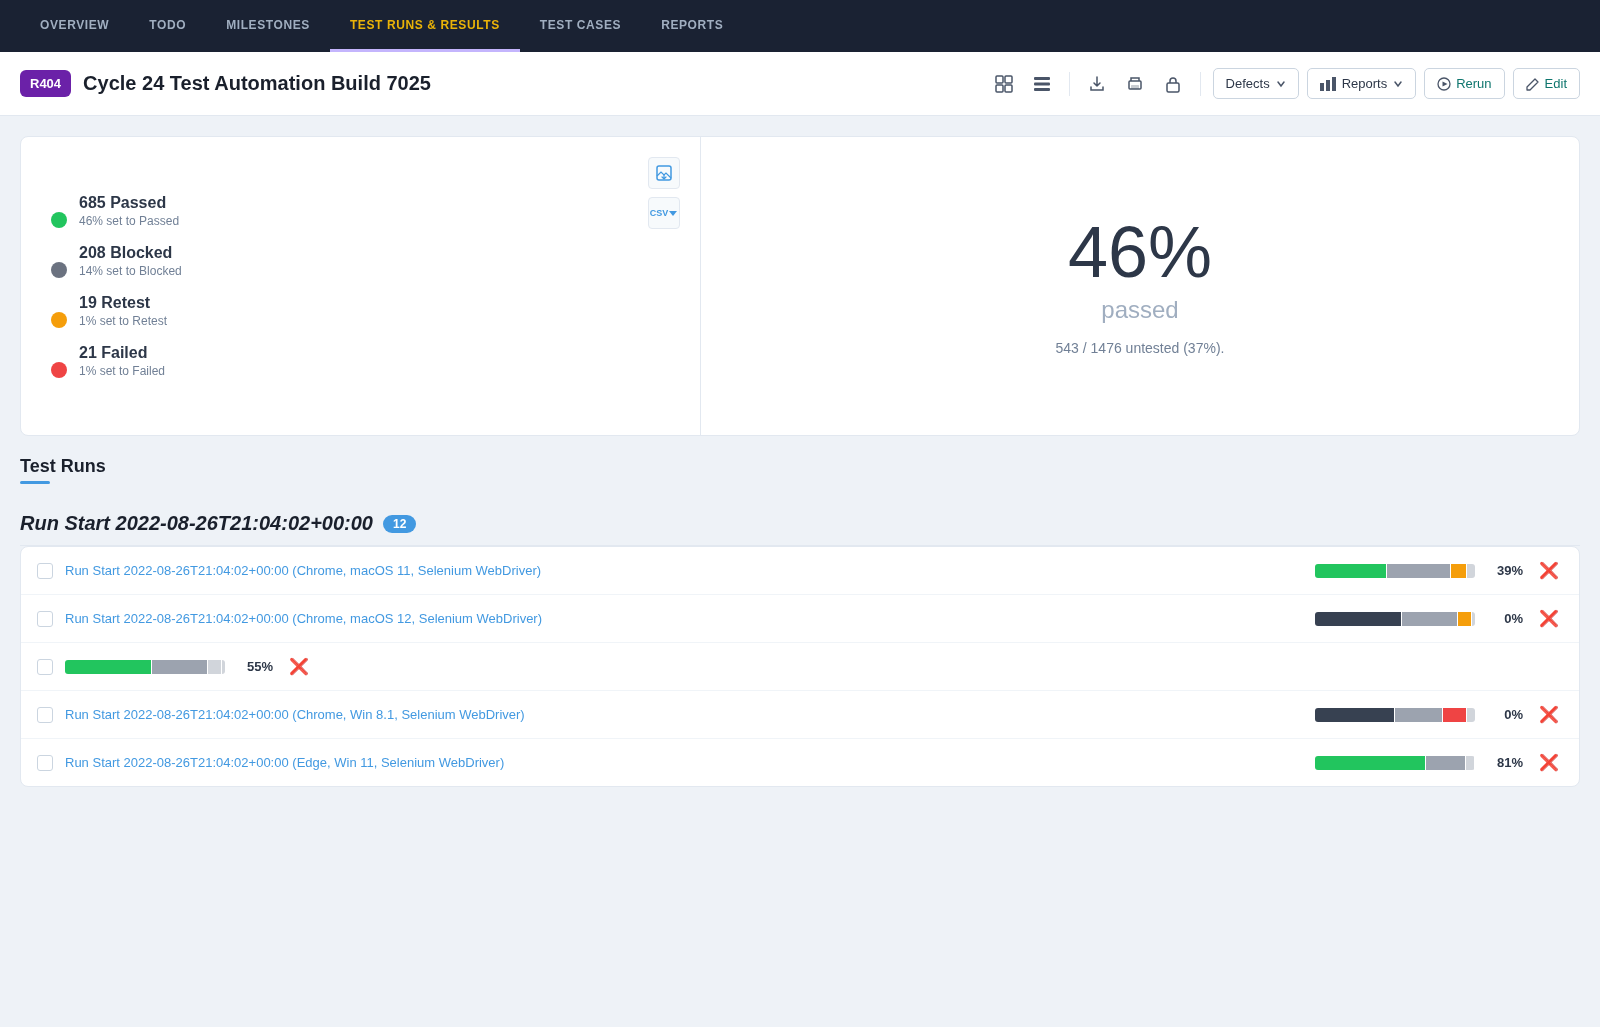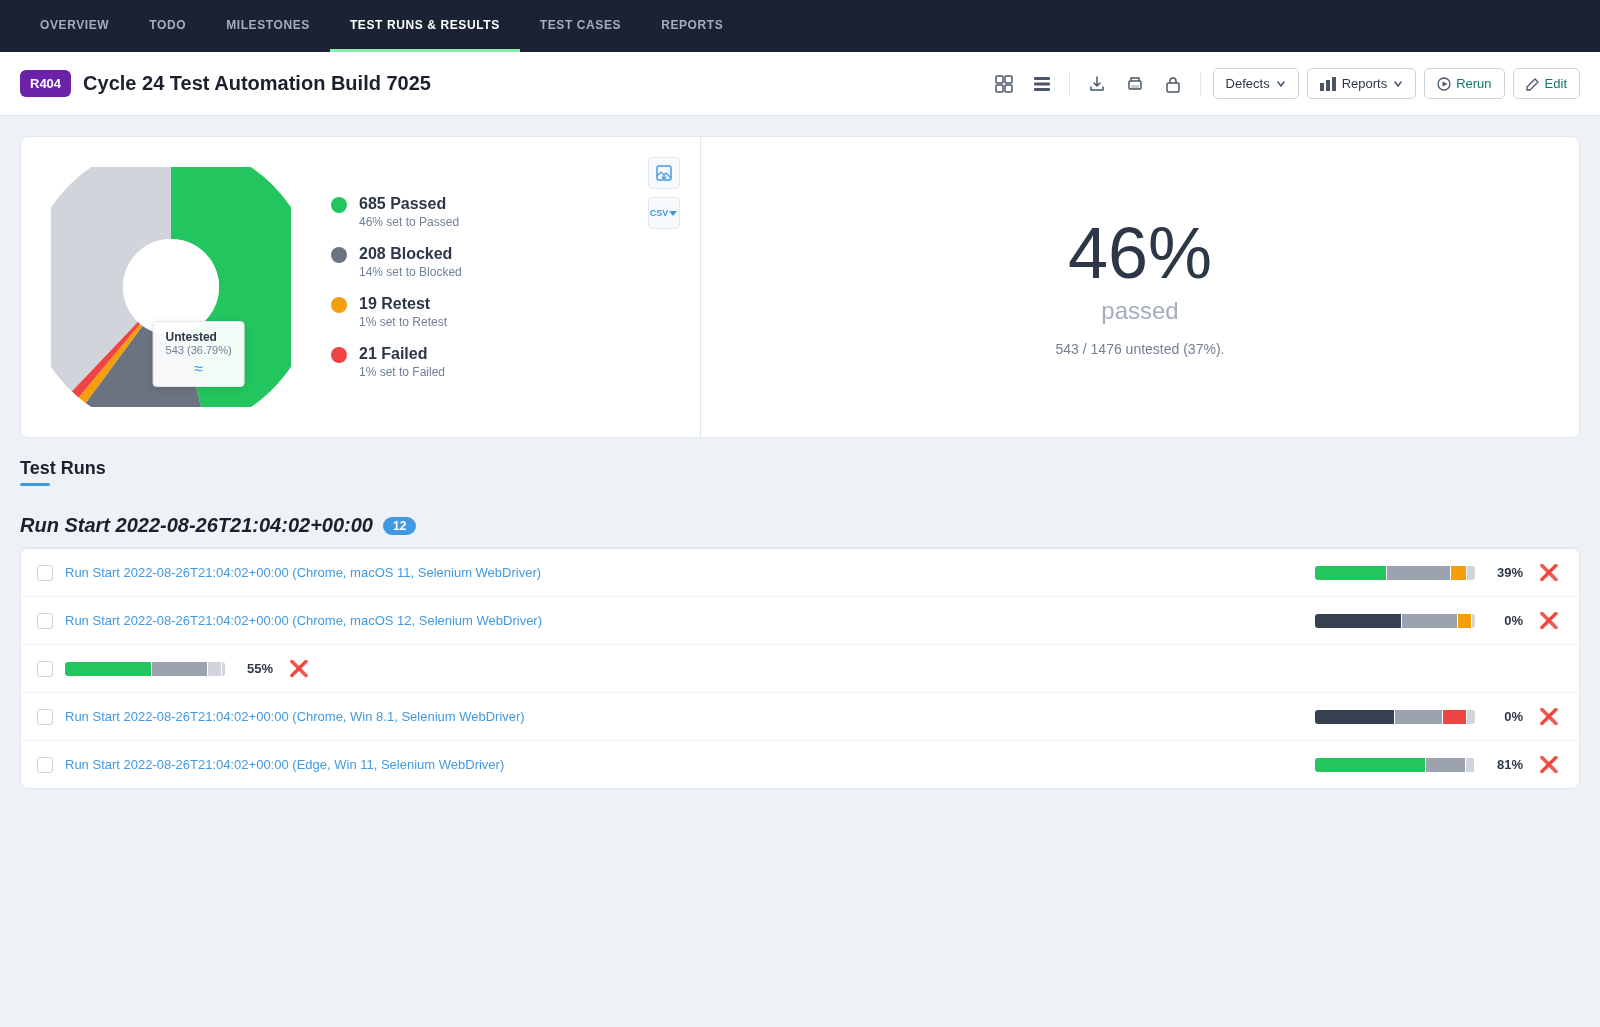--- a/index.html
+++ b/index.html
@@ -20,22 +20,22 @@
       letter-spacing: 0.05em;
       padding: 0 20px;
       display: flex;
       align-items: center;
       cursor: pointer;
       text-transform: uppercase;
       border-bottom: 3px solid transparent;
       text-decoration: none;
     }
     .nav-item.active {
-      color: #ffffff;
-      border-bottom: 3px solid #86efac;
+      color: #eab308;
+      border-bottom: 3px solid #c4b5fd;
     }
 
     
     .header-bar {
       background: #fff;
       display: flex;
       align-items: center;
       padding: 0 20px;
       height: 64px;
       border-bottom: 1px solid #e2e8f0;
@@ -159,21 +159,21 @@
     .pie-tooltip .tt-sub { color: #718096; font-size: 11px; }
 
     
     .chart-legend {
       display: flex;
       flex-direction: column;
       gap: 16px;
     }
     .legend-item {
       display: flex;
-      align-items: flex-start;
+      align-items: flex-end;
       gap: 12px;
     }
     .legend-dot {
       width: 16px;
       height: 16px;
       border-radius: 50%;
       margin-top: 2px;
       flex-shrink: 0;
     }
     .legend-text .count { font-size: 16px; font-weight: 600; color: #2d3748; }
@@ -415,37 +415,20 @@
     </button>
   </div>
 </div>
 
 <div class="main-content">
 
   <div class="stats-row">
 
     <div class="chart-panel">
 
-      <div class="pie-wrapper">
-        <svg viewBox="0 0 200 200" xmlns="http://www.w3.org/2000/svg">
-
-          <circle cx="100" cy="100" r="80" fill="none" stroke="#22c55e" stroke-width="80" stroke-dasharray="231.2 271.45" stroke-dashoffset="0" transform="rotate(-90 100 100)"></circle>
-          <circle cx="100" cy="100" r="80" fill="none" stroke="#6b7280" stroke-width="80" stroke-dasharray="70.4 432.25" stroke-dashoffset="-231.2" transform="rotate(-90 100 100)"></circle>
-          <circle cx="100" cy="100" r="80" fill="none" stroke="#f59e0b" stroke-width="80" stroke-dasharray="5.03 497.62" stroke-dashoffset="-301.6" transform="rotate(-90 100 100)"></circle>
-          <circle cx="100" cy="100" r="80" fill="none" stroke="#ef4444" stroke-width="80" stroke-dasharray="5.03 497.62" stroke-dashoffset="-306.63" transform="rotate(-90 100 100)"></circle>
-          <circle cx="100" cy="100" r="80" fill="none" stroke="#d1d5db" stroke-width="80" stroke-dasharray="190.99 311.66" stroke-dashoffset="-311.66" transform="rotate(-90 100 100)"></circle>
-
-          <circle cx="100" cy="100" r="40" fill="white"></circle>
-        </svg>
-        <div class="pie-tooltip">
-          <div class="tt-title">Untested</div>
-          <div class="tt-sub">543 (36.79%)</div>
-          <div style="text-align:center; color:#4299e1; font-size:16px; margin-top:4px;">≈</div>
-        </div>
-      </div>
 
       <div class="chart-legend">
         <div class="legend-item">
           <div class="legend-dot" style="background:#22c55e;"></div>
           <div class="legend-text">
             <div class="count" style="font-weight: 600;">685 Passed</div>
             <div class="pct">46% set to Passed</div>
           </div>
         </div>
         <div class="legend-item">

